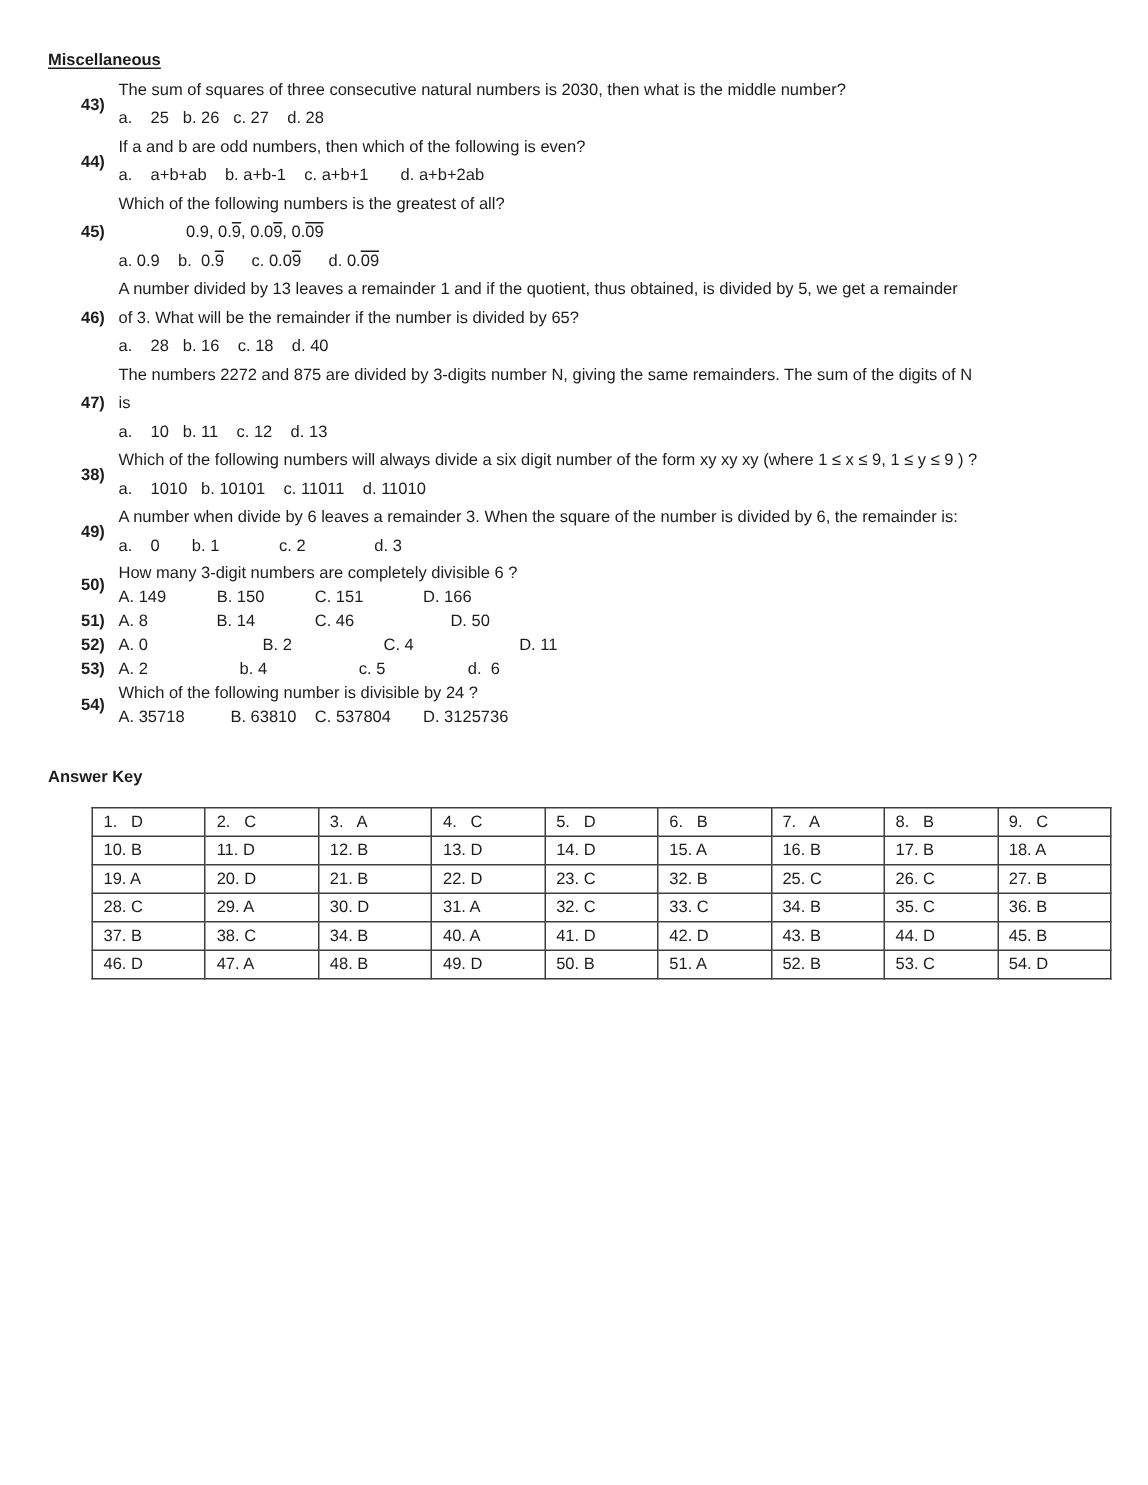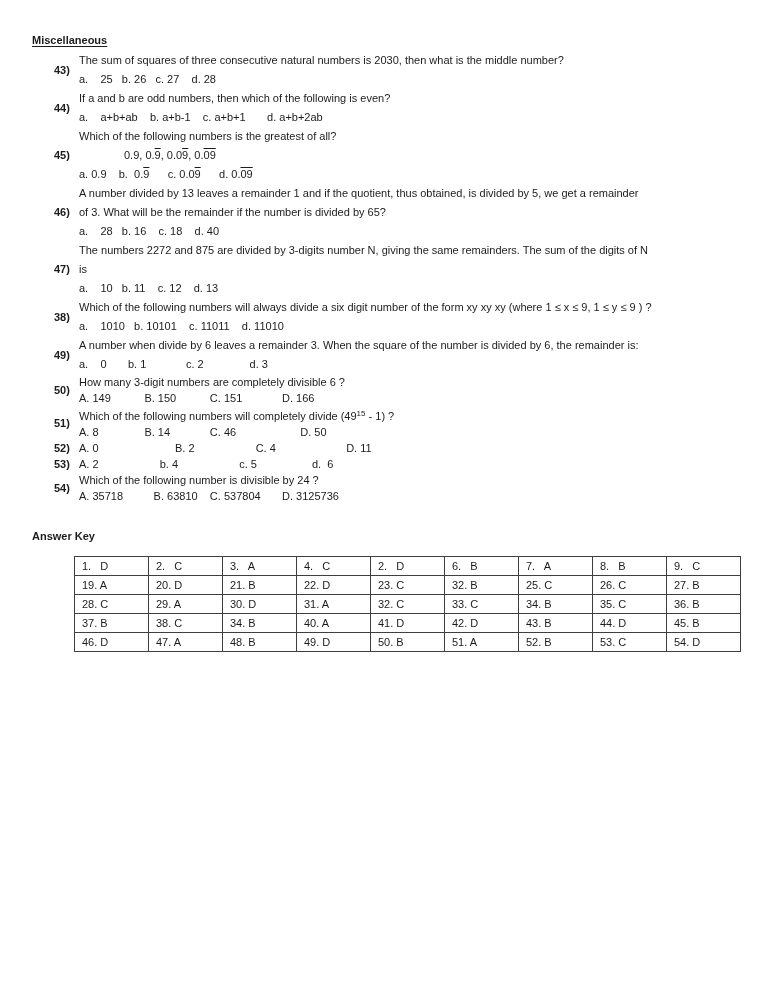--- a/index.html
+++ b/index.html
@@ -63,21 +63,21 @@
   .answer-key {
     margin-top: 26px;
   }
   .ak-title {
     font-weight: bold;
     margin-bottom: 14px;
     white-space: pre;
   }
   table.ak-table {
     border-collapse: collapse;
-    margin-left: 42px;
+    margin-left: 29px;
   }
   table.ak-table td {
     border: 1px solid #3f3f3f;
     width: 69px;
     height: 18px;
     padding: 0 0 0 7px;
     font-size: 11px;
     white-space: pre;
     vertical-align: middle;
   }
@@ -154,21 +154,20 @@
       <div class="qnum">50)</div>
       <div class="qbody">
         <div class="qline">How many 3-digit numbers are completely divisible 6 ?</div>
         <div class="qline">A. 149           B. 150           C. 151             D. 166</div>
       </div>
     </div>
 
     <div class="q group-b">
       <div class="qnum">51)</div>
       <div class="qbody">
-        <div class="qline"><span>Which of the following numbers will completely divide (49</span><span class="sup">15</span><span> - 1) ?</span></div>
         <div class="qline">A. 8               B. 14             C. 46                     D. 50</div>
       </div>
     </div>
 
     <div class="q group-b">
       <div class="qnum">52)</div>
       <div class="qbody">
         <div class="qline">A. 0                         B. 2                    C. 4                       D. 11</div>
       </div>
     </div>
@@ -192,25 +191,36 @@
 
   <div class="answer-key">
     <div class="ak-title">Answer Key</div>
     <table class="ak-table">
       <tbody>
           <tr>
             <td>1.   D</td>
             <td>2.   C</td>
             <td>3.   A</td>
             <td>4.   C</td>
-            <td>2.   D</td>
+            <td>5.   D</td>
             <td>6.   B</td>
             <td>7.   A</td>
             <td>8.   B</td>
             <td>9.   C</td>
+          </tr>
+          <tr>
+            <td>10. B</td>
+            <td>11. D</td>
+            <td>12. B</td>
+            <td>13. D</td>
+            <td>14. D</td>
+            <td>15. A</td>
+            <td>16. B</td>
+            <td>17. B</td>
+            <td>18. A</td>
           </tr>
           <tr>
             <td>19. A</td>
             <td>20. D</td>
             <td>21. B</td>
             <td>22. D</td>
             <td>23. C</td>
             <td>32. B</td>
             <td>25. C</td>
             <td>26. C</td>

